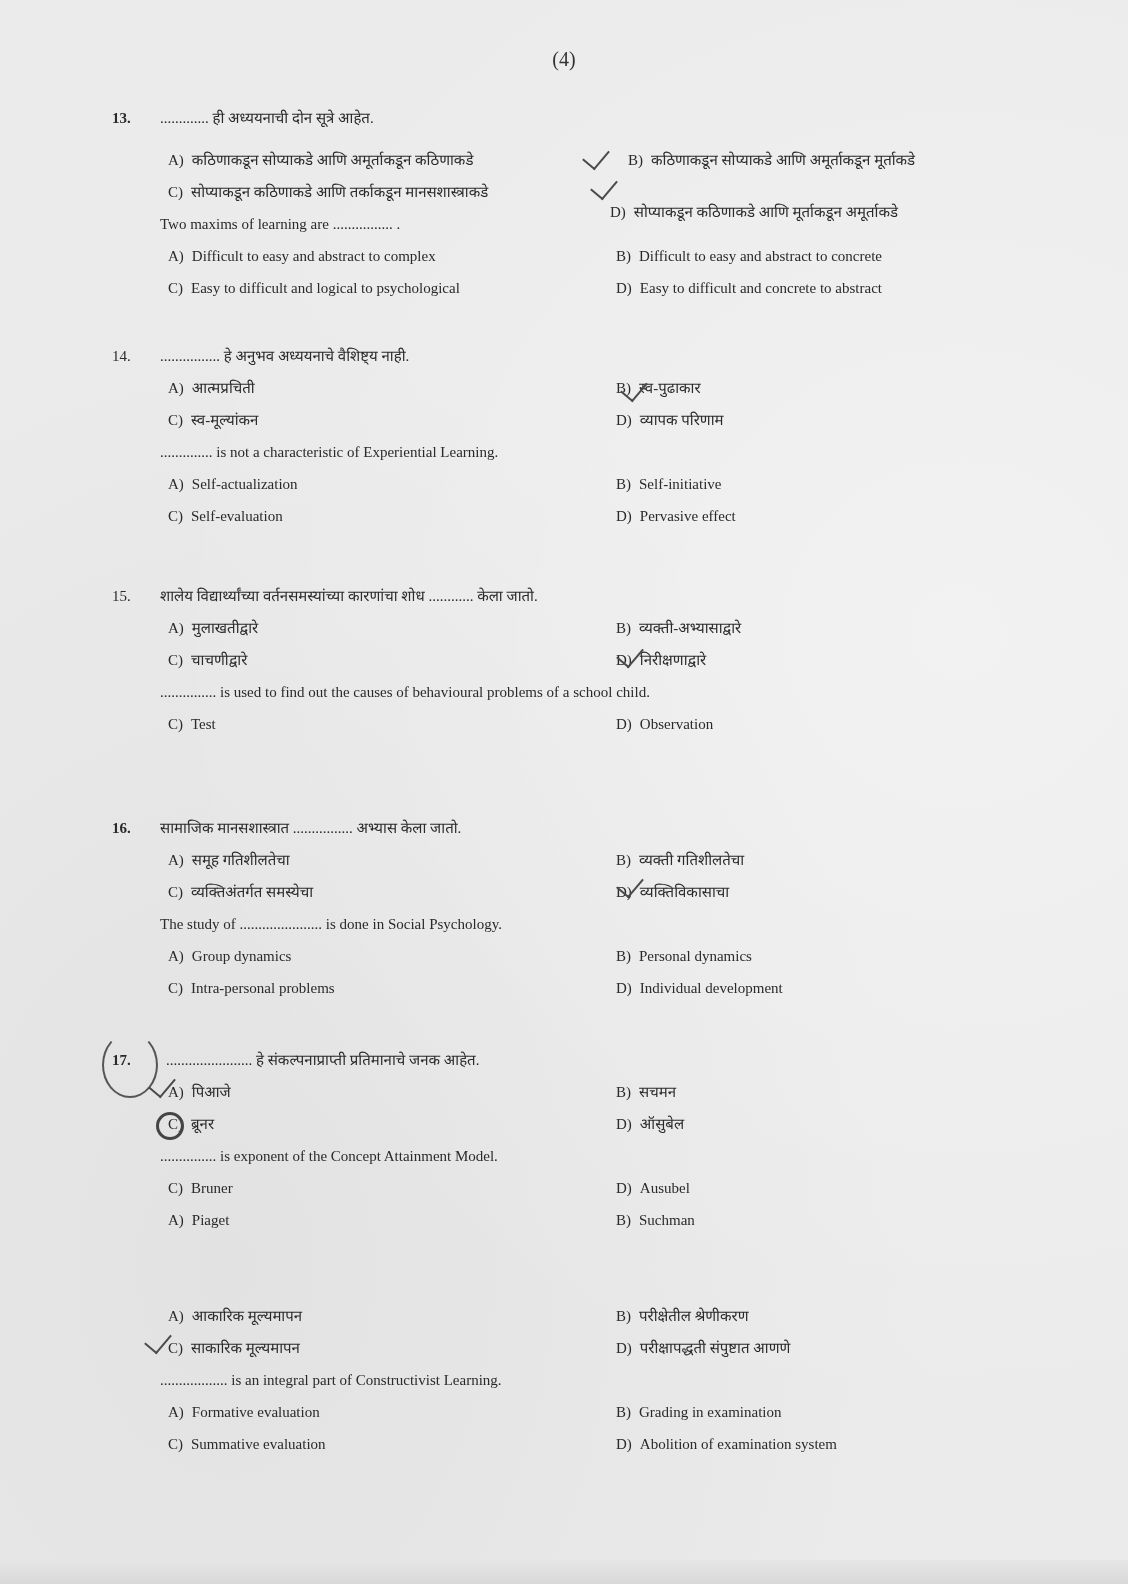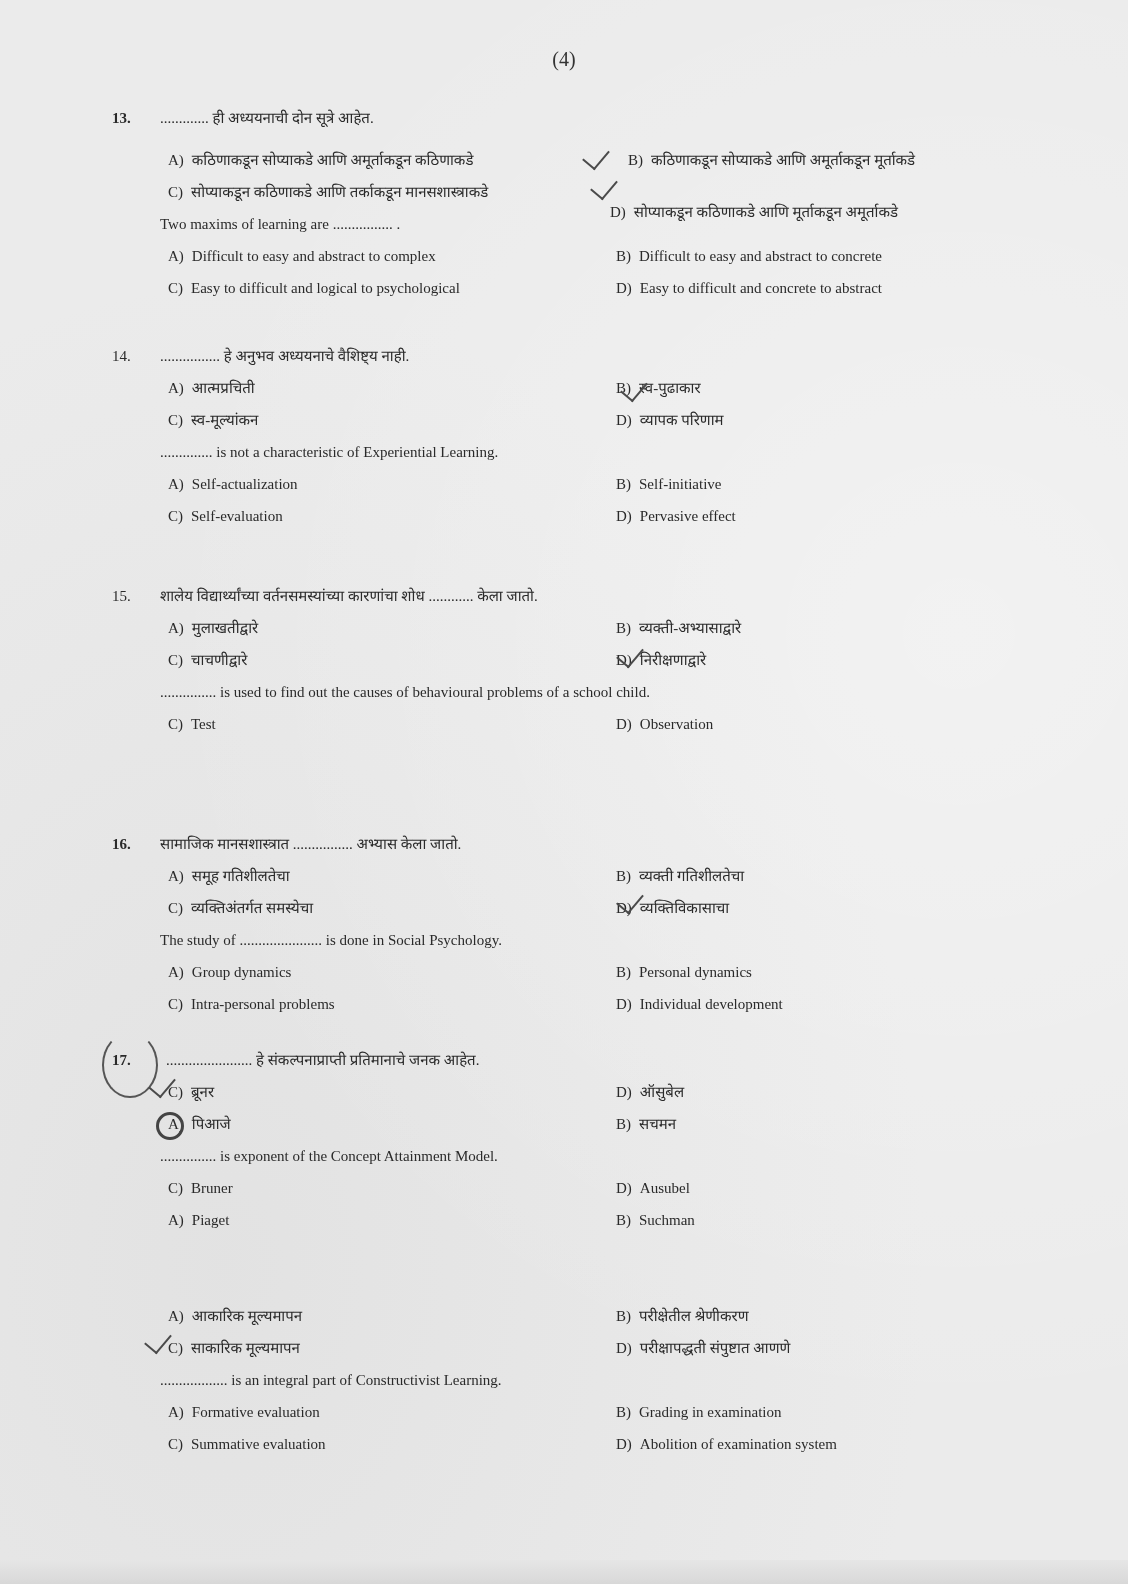--- a/index.html
+++ b/index.html
@@ -116,21 +116,21 @@
   <div class="q-line">
       <span class="stem-en">............... is used to find out the causes of behavioural problems of a school child.</span>
     </div>
   <div class="q-line">
       <span class="opt left"><span class="opt-letter">C)</span><span>Test</span></span>
       <span class="opt right"><span class="opt-letter">D)</span><span>Observation</span></span>
     </div>
   <span class="tick" style="left:510px; top:62px;"></span>
 </div>
 
-<div class="question" style="top:812px;margin-top:16px;">
+<div class="question" style="top:812px;">
   <div class="q-line">
       <span class="q-num bold">16.</span>
       <span class="q-stem">सामाजिक मानसशास्त्रात ................ अभ्यास केला जातो.</span>
     </div>
   <div class="q-line">
       <span class="opt left"><span class="opt-letter">A)</span><span>समूह गतिशीलतेचा</span></span>
       <span class="opt right"><span class="opt-letter">B)</span><span>व्यक्ती गतिशीलतेचा</span></span>
     </div>
   <div class="q-line">
       <span class="opt left"><span class="opt-letter">C)</span><span>व्यक्तिअंतर्गत समस्येचा</span></span>
@@ -149,26 +149,26 @@
     </div>
   <span class="tick" style="left:510px; top:60px;"></span>
 </div>
 
 <div class="question" style="top:1044px;">
   <div class="q-line">
       <span class="q-num bold">17.</span>
       <span class="q-stem" style="left:54px;">....................... हे संकल्पनाप्राप्ती प्रतिमानाचे जनक आहेत.</span>
     </div>
   <div class="q-line">
+      <span class="opt left"><span class="opt-letter">A)</span><span>पिआजे</span></span>
+      <span class="opt right"><span class="opt-letter">B)</span><span>सचमन</span></span>
+    </div>
+  <div class="q-line">
       <span class="opt left"><span class="opt-letter">C)</span><span>ब्रूनर</span></span>
       <span class="opt right"><span class="opt-letter">D)</span><span>ऑसुबेल</span></span>
-    </div>
-  <div class="q-line">
-      <span class="opt left"><span class="opt-letter">A)</span><span>पिआजे</span></span>
-      <span class="opt right"><span class="opt-letter">B)</span><span>सचमन</span></span>
     </div>
   <div class="q-line">
       <span class="stem-en">............... is exponent of the Concept Attainment Model.</span>
     </div>
   <div class="q-line">
       <span class="opt left"><span class="opt-letter">C)</span><span>Bruner</span></span>
       <span class="opt right"><span class="opt-letter">D)</span><span>Ausubel</span></span>
     </div>
   <div class="q-line">
       <span class="opt left"><span class="opt-letter">A)</span><span>Piaget</span></span>

